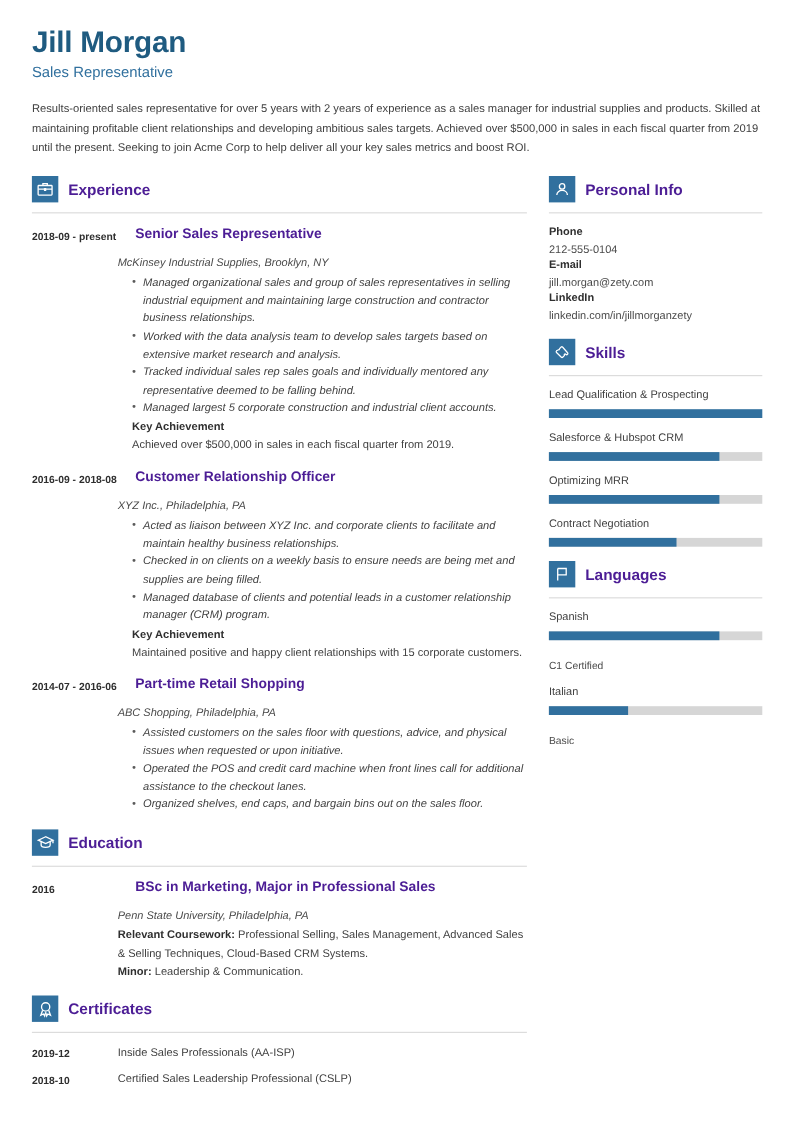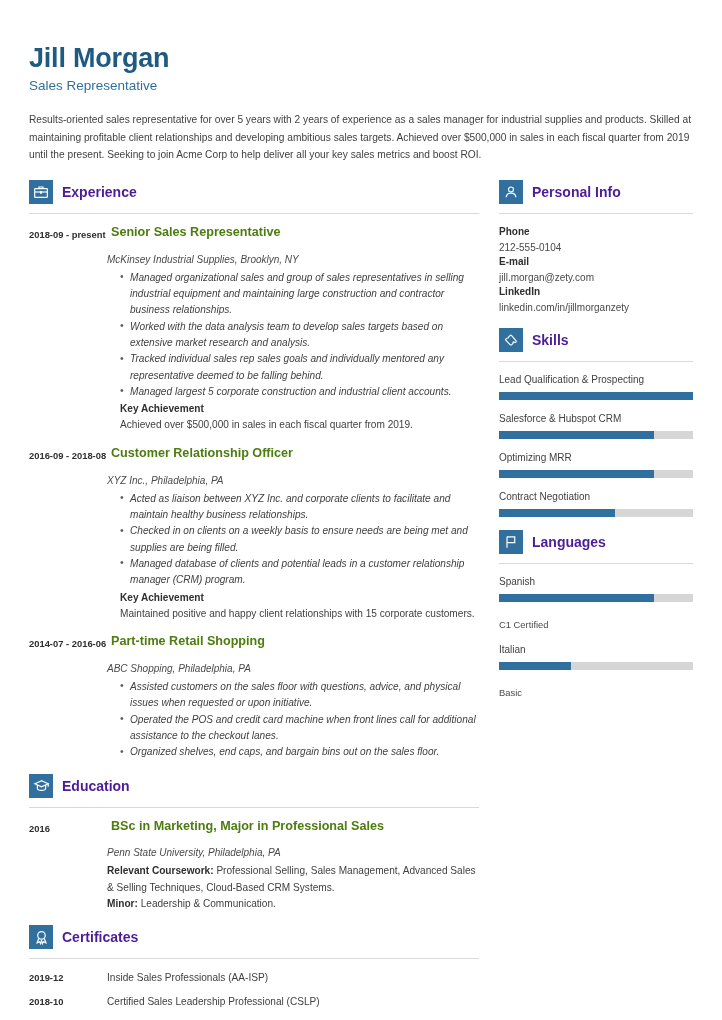--- a/index.html
+++ b/index.html
@@ -13,21 +13,21 @@
     height: 1020px;
     font-family: "Liberation Sans", sans-serif;
     color: #3a3a3a;
     position: relative;
     overflow: hidden;
   }
 
   .page {
     width: 722px;
     height: 1020px;
-    padding: 44px 29px 0 29px;
+    padding: 24px 29px 0 29px;
     position: relative;
   }
 
   
   .hdr-name {
     font-size: 27px;
     font-weight: bold;
     color: #1f5b80;
     letter-spacing: -0.2px;
     line-height: 1.05;
@@ -100,22 +100,22 @@
     font-size: 9.4px;
     font-weight: bold;
     color: #2e2e2e;
     line-height: 1.75;
     padding-top: 2px;
   }
   .entry-body { flex: 1 1 auto; min-width: 0; }
   .entry-role {
     font-size: 12.6px;
     font-weight: bold;
-    color: #4d7c0f;
-    margin: 0 0 3px 4px;
+    color: #4c1d95;
+    margin: 0 0 3px 16px;
     line-height: 1.25;
   }
   .entry-org {
     font-size: 10px;
     font-style: italic;
     color: #4a4a4a;
     margin: 12px 0 3px 0;
     line-height: 1.4;
   }
   ul.bullets {

